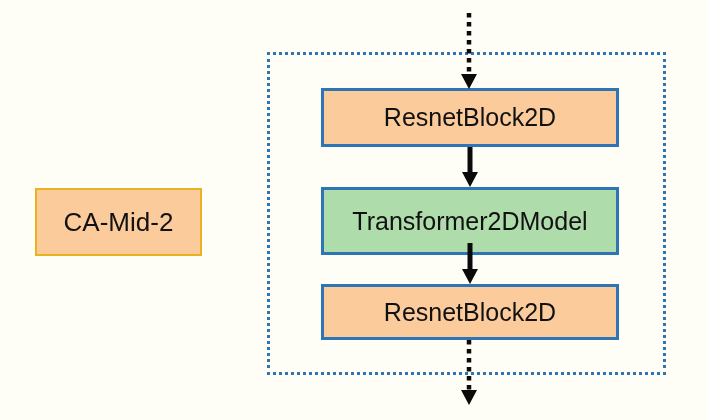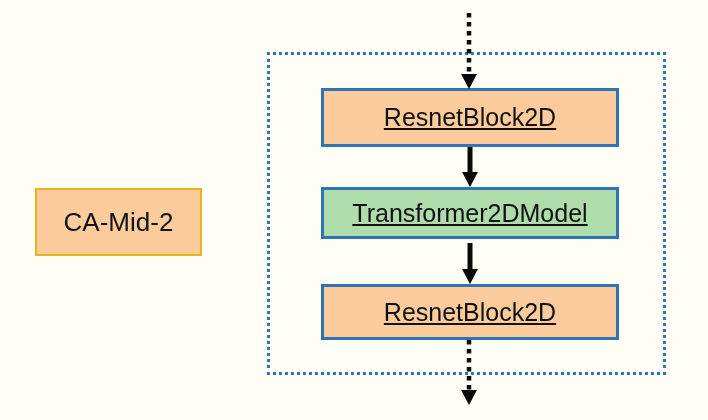--- a/index.html
+++ b/index.html
@@ -52,26 +52,25 @@
     position: absolute;
     left: 321px;
     width: 298px;
     box-sizing: border-box;
     border: 3px solid var(--blue-border);
     display: flex;
     align-items: center;
     justify-content: center;
     font-size: 25px;
     color: var(--text-color);
-    text-decoration: underline;
   }
   .block.resnet { background: var(--peach-fill); }
   .block.transformer { background: var(--green-fill); }
   .block.b1 { top: 88px;  height: 59px; }
-  .block.b2 { top: 187px; height: 52px; }
+  .block.b2 { top: 187px; height: 68px; }
   .block.b3 { top: 284px; height: 56px; }
   .arrows-layer {
     position: absolute;
     left: 0;
     top: 0;
     width: 708px;
     height: 420px;
     pointer-events: none;
   }
   .arrow-shaft-solid {

